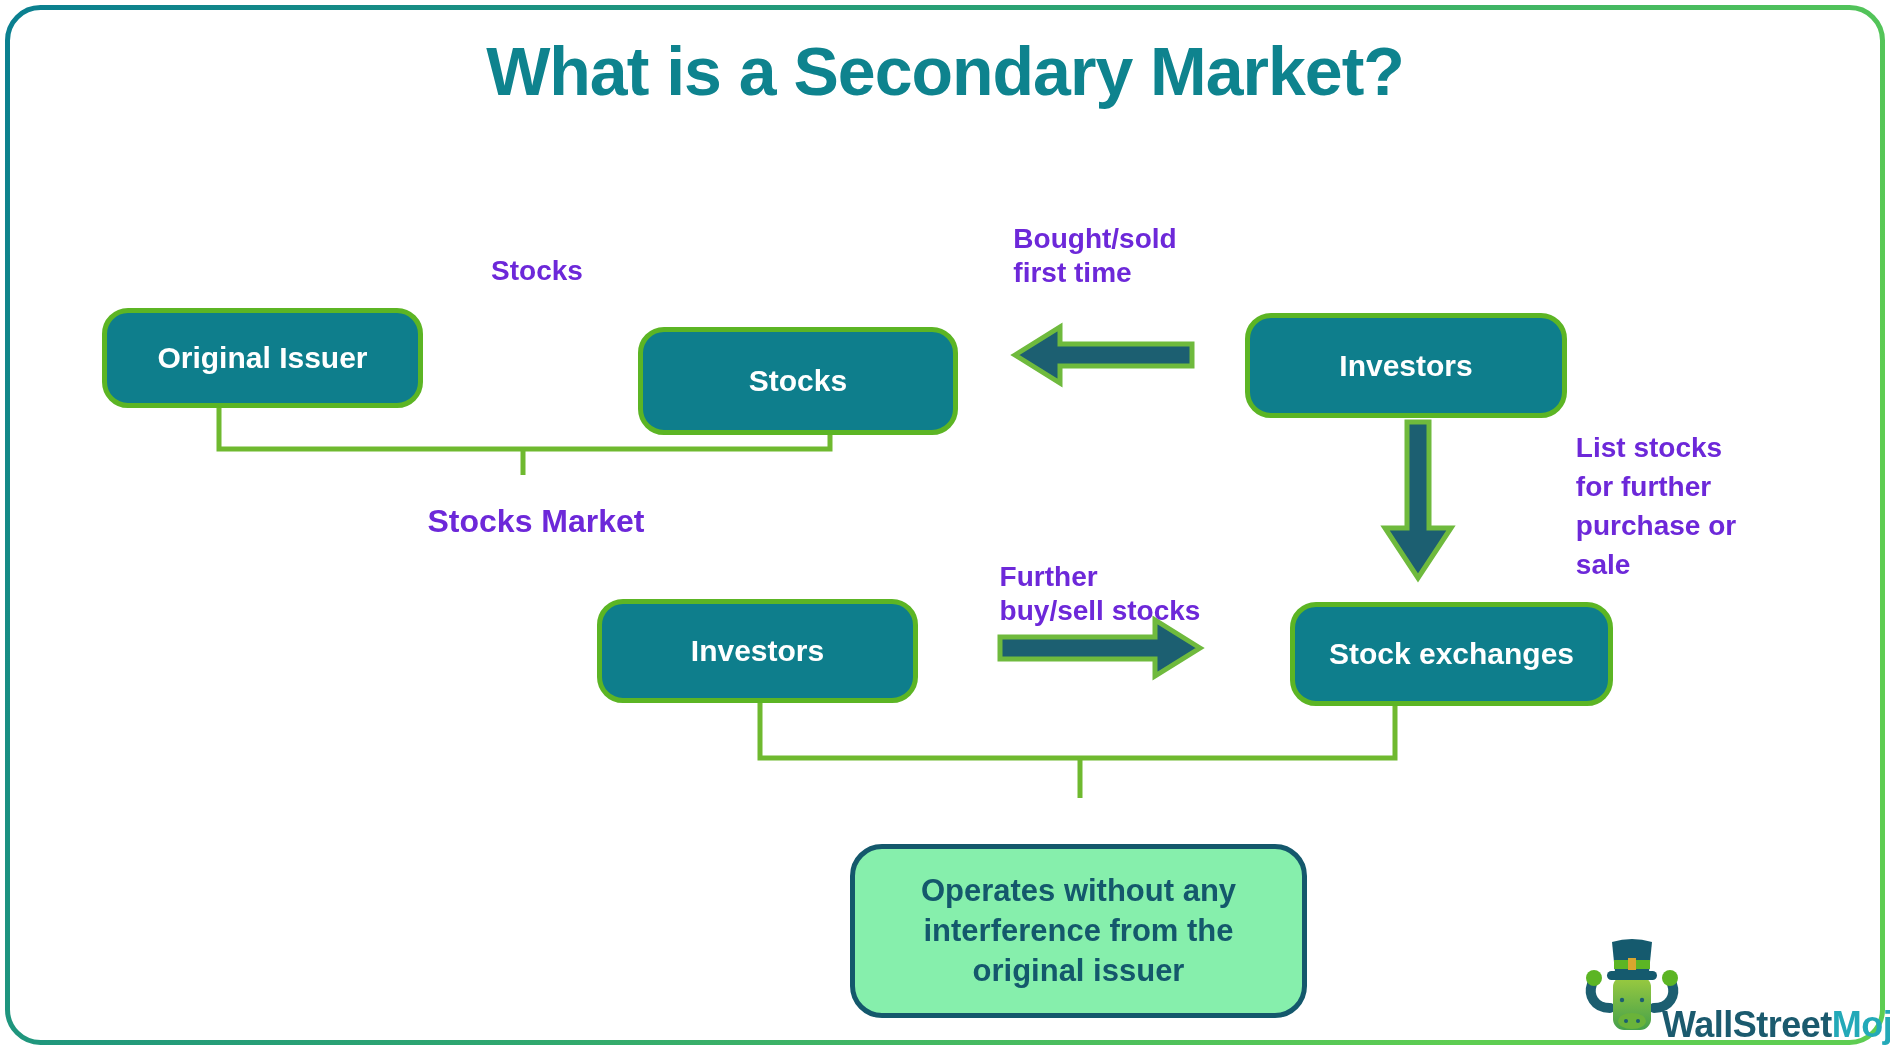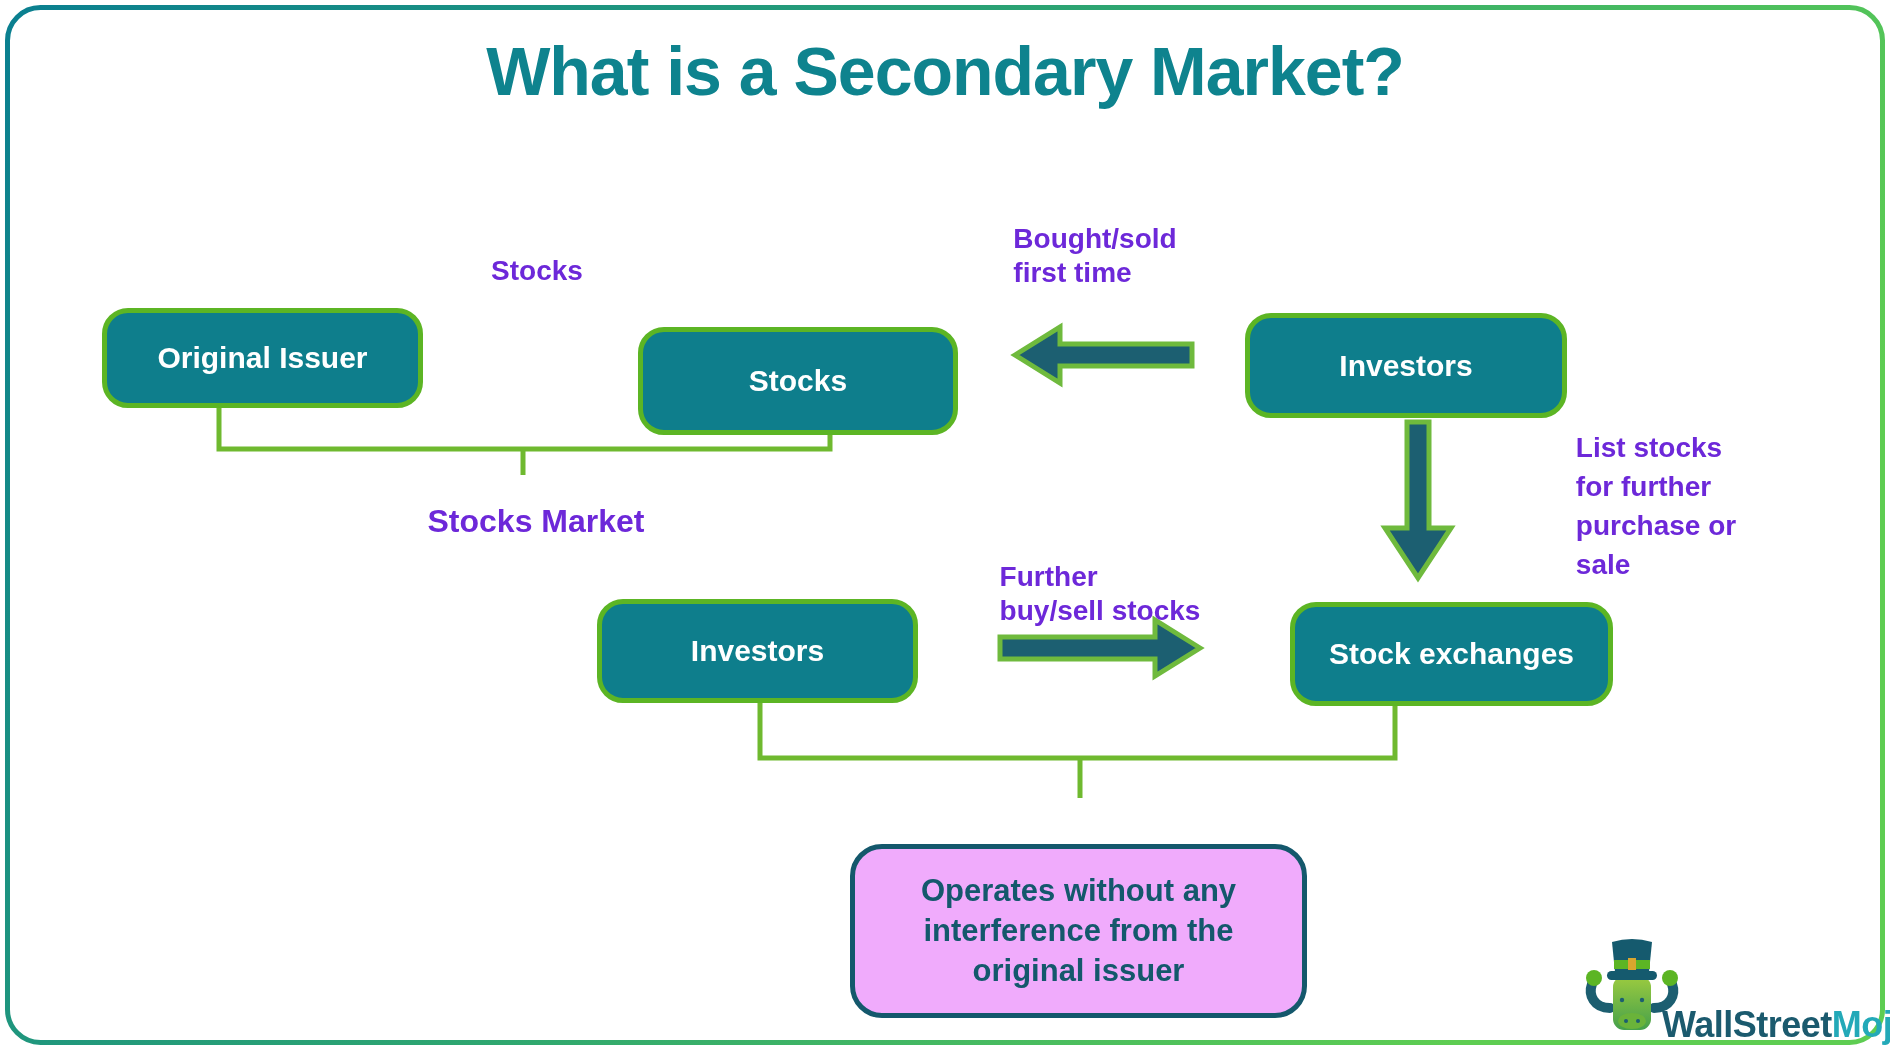--- a/index.html
+++ b/index.html
@@ -36,21 +36,21 @@
     font-weight:700;
     text-align:left;
     white-space:pre-line;
   }
   .lbl-sm{font-size:28px;line-height:34px;}
   .lbl-md{font-size:32px;line-height:38px;}
   .note{
     position:absolute;
     box-sizing:border-box;
     left:850px;top:828px;width:457px;height:174px;
-    background:#f0abfc;
+    background:#86efac;
     border:5px solid #14586C;
     border-radius:32px;
     display:flex;align-items:center;justify-content:center;
     text-align:center;
     color:#14586C;
     font-size:31px;font-weight:700;line-height:40px;
     white-space:pre-line;
   }
   .logo-text{
     position:absolute;left:1662px;top:988px;

